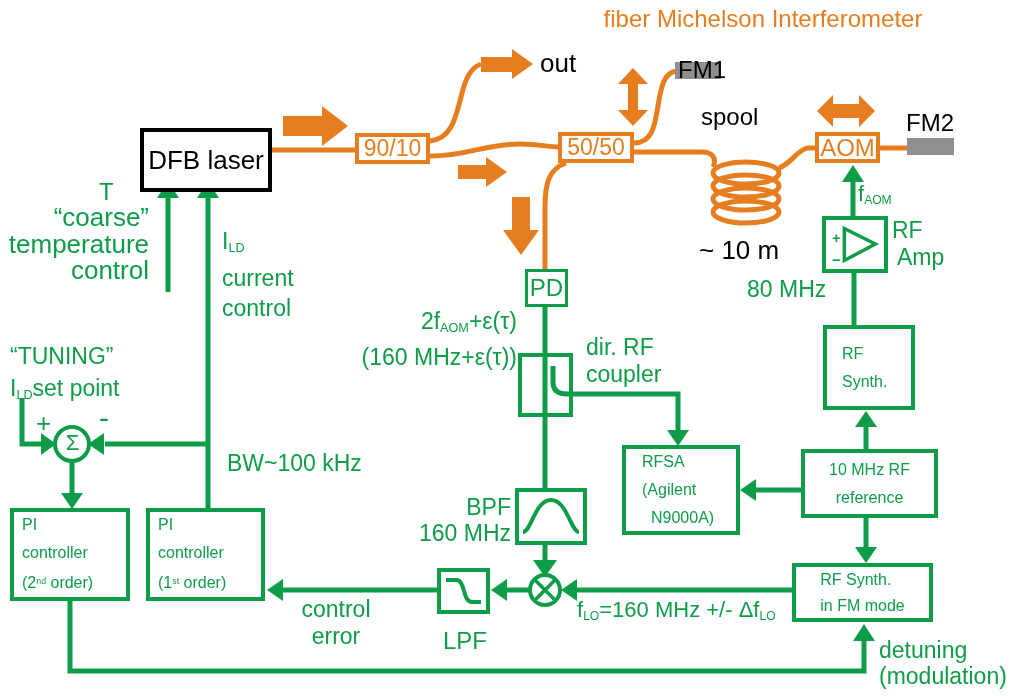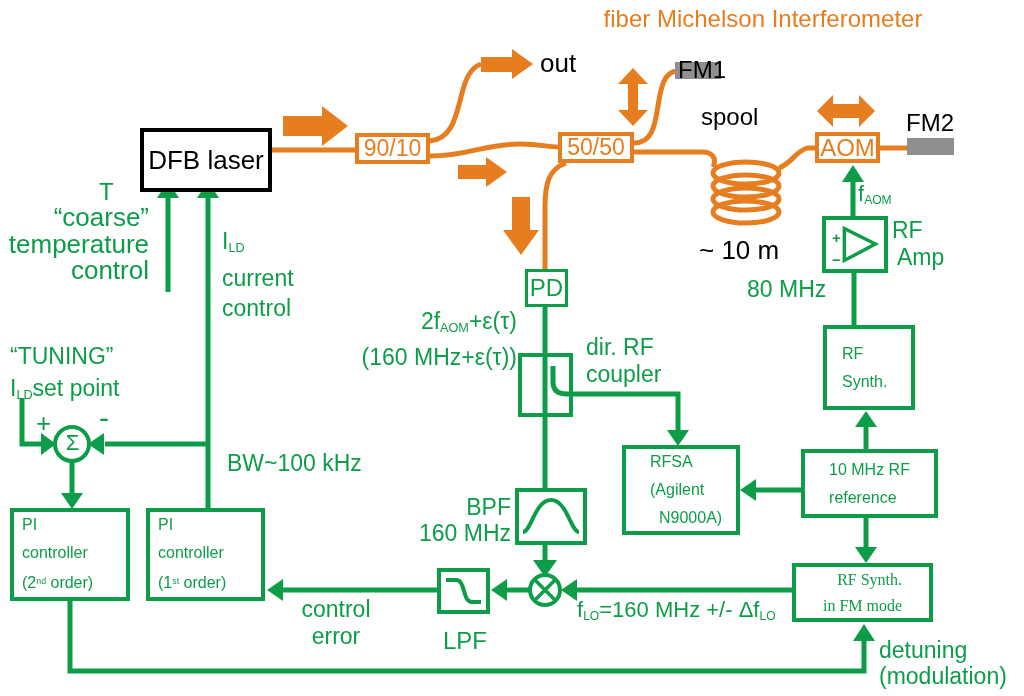--- a/index.html
+++ b/index.html
@@ -142,37 +142,37 @@
     </svg>
   </div>
 
   <div class="box b-green" style="left:823px;top:325px;width:92px;height:85px;justify-content:flex-start;padding-left:15px;">
     <div style="line-height:28px;">
       <div>RF</div>
       <div>Synth.</div>
     </div>
   </div>
 
-  <div class="box b-green" style="left:622px;top:445px;width:118px;height:90px;justify-content:flex-start;padding-left:24px;">
+  <div class="box b-green" style="left:622px;top:445px;width:118px;height:90px;justify-content:flex-start;padding-left:16px;">
     <div style="line-height:28px;">
       <div>RFSA</div>
       <div>(Agilent</div>
       <div style="padding-left:9px;">N9000A)</div>
     </div>
   </div>
 
   <div class="box b-green" style="left:801px;top:449px;width:137px;height:69px;">
-    <div style="line-height:28px;">
+    <div style="line-height:28px;text-align:center;">
       <div>10 MHz RF</div>
       <div>reference</div>
     </div>
   </div>
 
   <div class="box b-green" style="left:792px;top:563px;width:141px;height:59px;">
-    <div style="line-height:26px;text-align:right;font-family:Liberation Serif, serif;">
+    <div style="line-height:26px;text-align:left;">
       <div>RF Synth.</div>
       <div>in FM mode</div>
     </div>
   </div>
 
   <div class="box b-green" style="left:10px;top:508px;width:120px;height:93px;justify-content:flex-start;padding-left:8px;">
     <div style="line-height:28px;">
       <div>PI</div>
       <div>controller</div>
       <div><span>(2</span><span class="sup">nd</span><span> order)</span></div>

